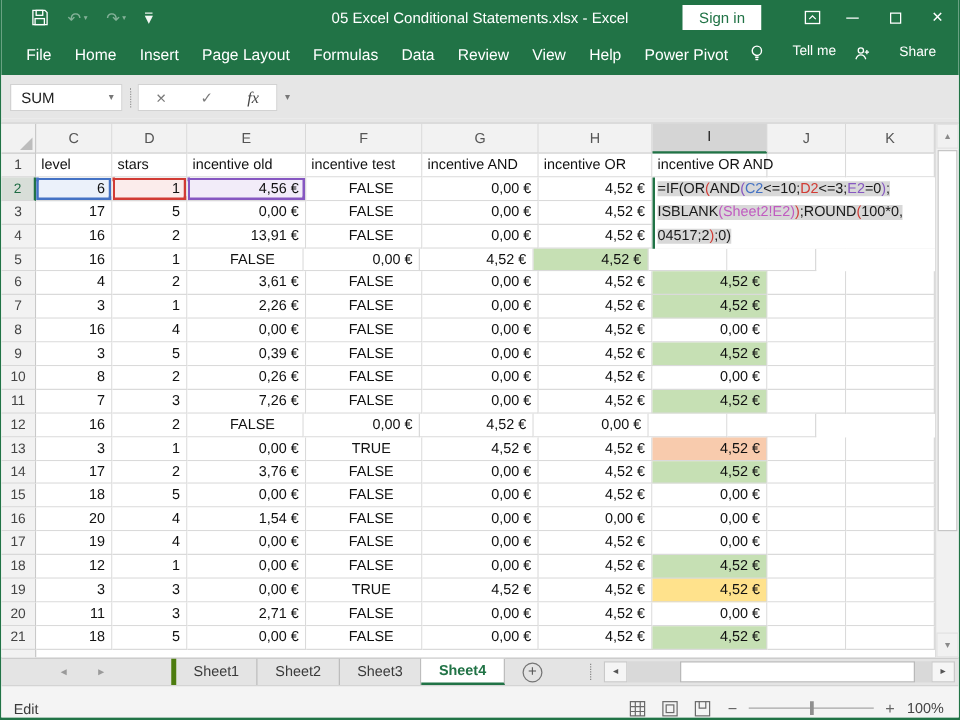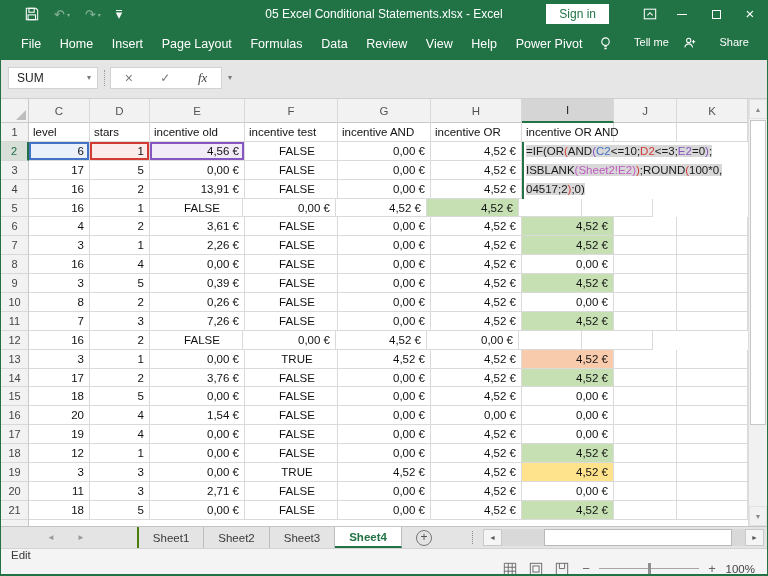--- a/index.html
+++ b/index.html
@@ -82,30 +82,30 @@
   .v-scroll{ width:19px; background:#F1F1F1; border-left:1px solid #DDD; display:flex; flex-direction:column; }
   .v-btn{ height:20px; display:flex; align-items:center; justify-content:center; font-size:7px; color:#8a8a8a; background:#F1F1F1; border:1px solid #E2E2E2; cursor:pointer; }
   .v-track{ flex:1; position:relative; }
   .v-thumb{ position:absolute; top:1px; left:1px; right:1px; height:305px; background:#fff; border:1px solid #C6C6C6; cursor:grab; }
   
   .tabstrip{ height:22px; background:#E4E4E4; border-top:1px solid #C4C4C4; display:flex; align-items:stretch; }
   .tab-nav{ display:flex; align-items:center; gap:22px; padding-left:46px; margin-right:52px; }
   .tab-nav .tn{ font-size:8px; color:#9a9a9a; cursor:pointer; }
   .sheet-tabs{ display:flex; align-items:stretch; }
   .sheet-tab{ display:flex; align-items:center; padding:0 14px; font-size:11.5px; color:#3a3a3a; border-right:1px solid #BDBDBD; cursor:pointer; }
-  .sheet-tab:first-child{ border-left:2px solid #4d7c0f; }
+  .sheet-tab:first-child{ border-left:4px solid #4d7c0f; }
   .sheet-tab.active{ background:#fff; color:var(--excel-green); font-weight:bold; border-bottom:2px solid var(--excel-green); }
   .new-sheet{ width:16px; height:16px; border:1px solid #757575; border-radius:50%; color:#555; font-size:12px; line-height:13px; text-align:center; align-self:center; margin-left:14px; cursor:pointer; }
   .strip-right{ margin-left:auto; display:flex; align-items:center; padding-right:3px; }
   .strip-dots{ height:13px; border-left:1px dotted #8a8a8a; margin-right:10px; }
   .h-btn{ width:19px; height:17px; background:#F5F5F5; border:1px solid #C9C9C9; display:flex; align-items:center; justify-content:center; font-size:7px; color:#555; cursor:pointer; }
   .h-track{ width:243px; height:17px; background:#D9D9D9; position:relative; }
   .h-thumb{ position:absolute; top:0; bottom:0; left:42px; width:188px; background:#fff; border:1px solid #B9B9B9; cursor:grab; }
   
-  .statusbar{ height:26px; background:#F4F4F4; border-top:1px solid #D4D4D4; display:flex; align-items:flex-start; font-size:11.5px; color:#3a3a3a;flex-direction:column; }
+  .statusbar{ height:26px; background:#F4F4F4; border-top:1px solid #D4D4D4; display:flex; align-items:flex-end; font-size:11.5px; color:#3a3a3a; }
   .status-mode{ padding-left:10px; }
   .status-right{ margin-left:auto; display:flex; align-items:center; gap:0; }
   .view-ic{ width:26px; display:flex; justify-content:center; cursor:pointer; }
   .zoom-out,.zoom-in{ width:22px; text-align:center; color:#666; font-size:13px; cursor:pointer; }
   .zoom-track{ width:100px; height:1px; background:#A6A6A6; position:relative; margin:0 2px; }
   .zoom-tick{ position:absolute; left:50%; top:-3px; width:1px; height:7px; background:#A6A6A6; }
   .zoom-thumb{ position:absolute; left:49%; top:-5px; width:3px; height:11px; background:#8F8F8F; cursor:grab; }
   .zoom-pct{ width:44px; text-align:right; padding-right:12px; color:#444; cursor:pointer; }
 </style>
 </head>

